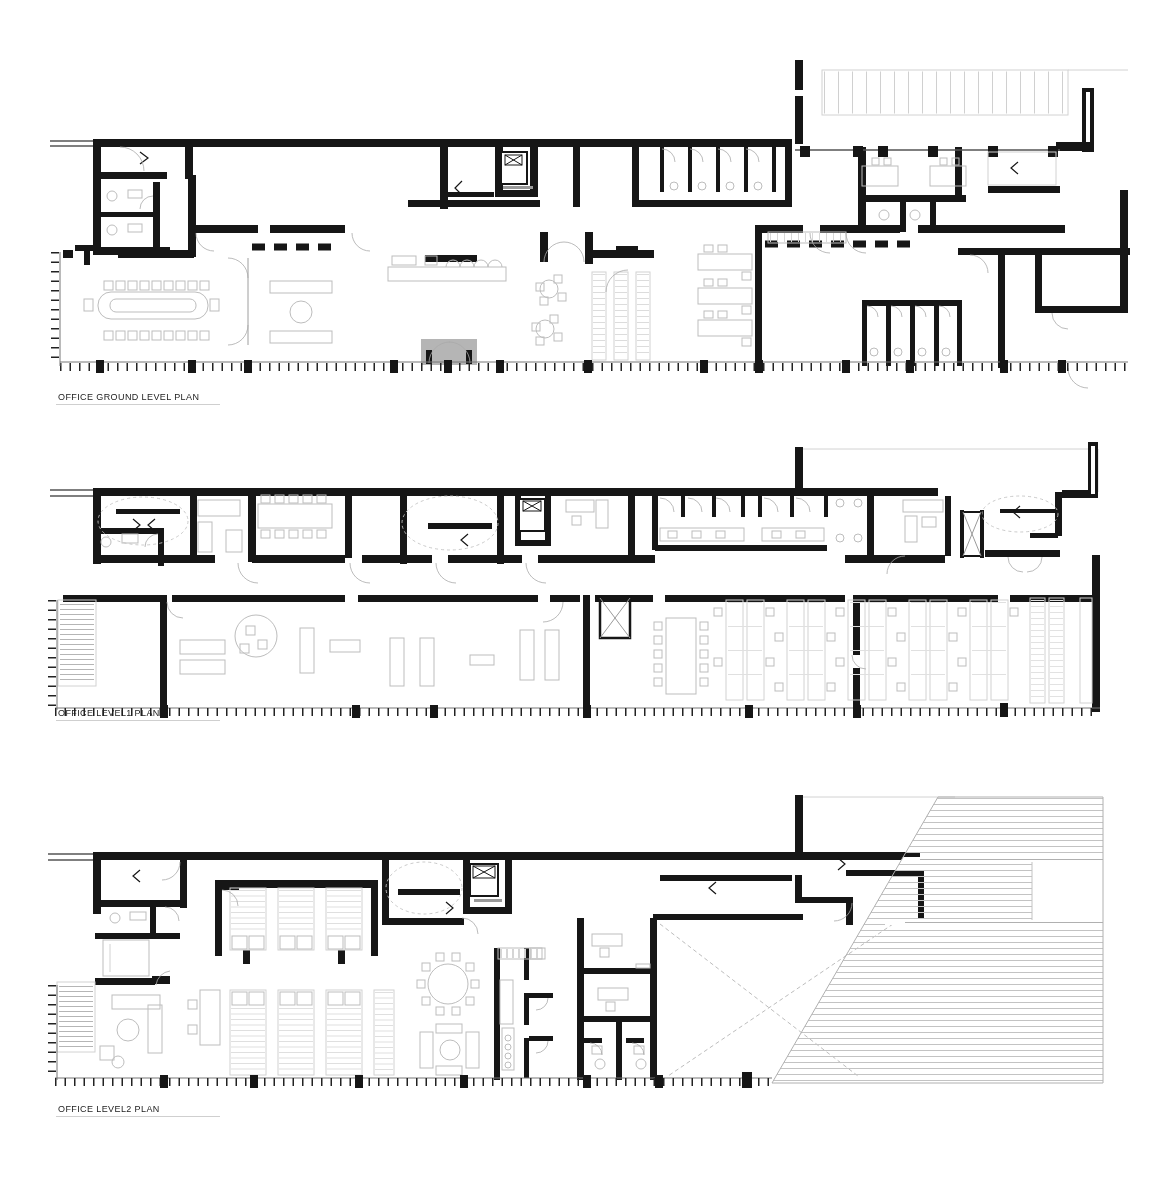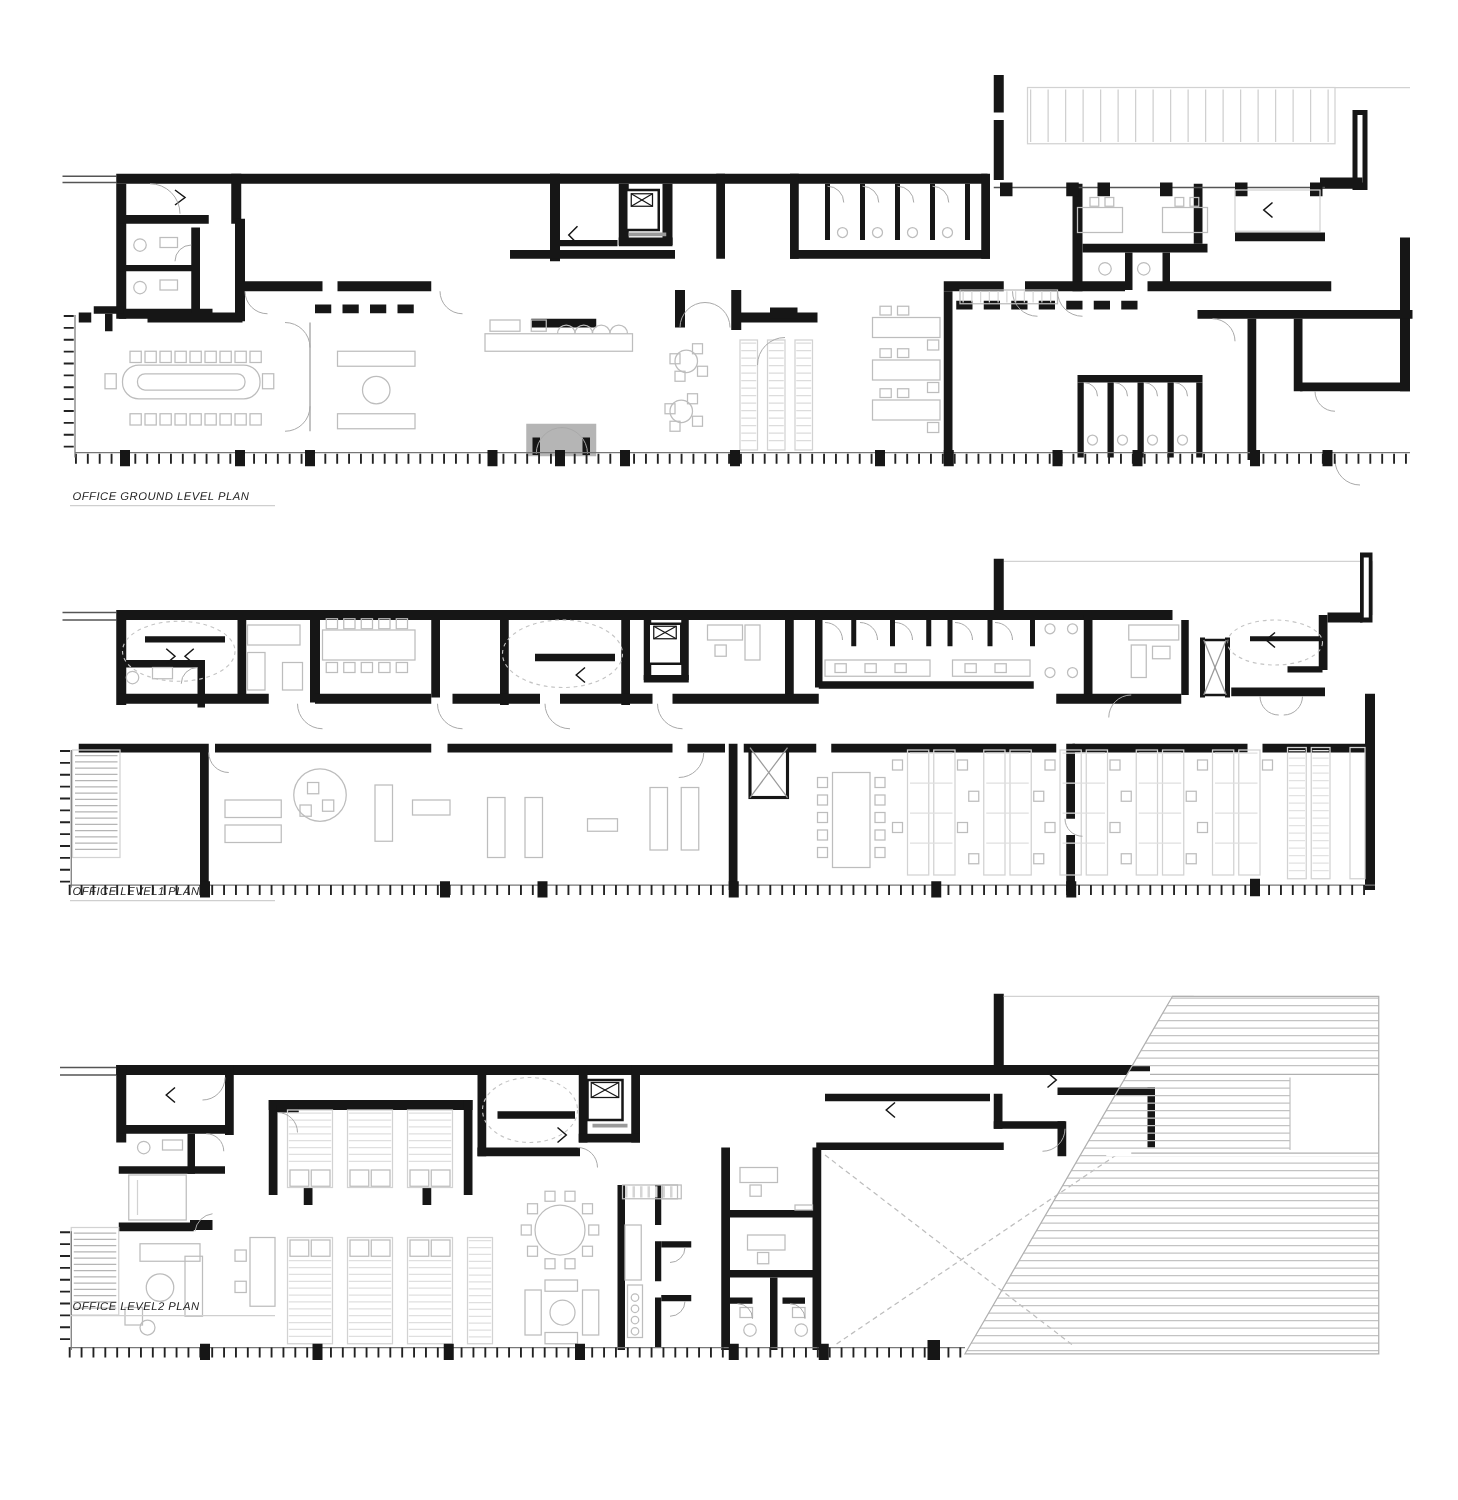--- a/index.html
+++ b/index.html
@@ -1,20 +1,20 @@
 <!DOCTYPE html>
 <html><head>
 <meta charset="utf-8">
 <title>Office Floor Plans</title>
 <style>
   html,body{margin:0;padding:0;background:#fff;}
   .sheet{position:relative;width:1166px;height:1200px;background:#ffffff;overflow:hidden;
          font-family:"Liberation Sans", sans-serif;}
   .plan-label{position:absolute;font-size:9px;letter-spacing:.4px;color:#222;
-              border-bottom:1px solid #cfcfcf;padding:0 4px 2px 2px;width:158px;white-space:nowrap;font-style:italic;}
+              border-bottom:1px solid #cfcfcf;padding:0 4px 2px 2px;width:158px;white-space:nowrap;}
   svg{position:absolute;left:0;top:0;}
   
   .w{fill:#161616;}                                     
   .f{fill:none;stroke:#bdbdbd;stroke-width:1;}          
   .fl{fill:none;stroke:#d2d2d2;stroke-width:1;}         
   .d{fill:none;stroke:#a9a9a9;stroke-width:.8;}         
   .el{fill:none;stroke:#c4c4c4;stroke-width:.9;stroke-dasharray:3 3;} 
   .ar{fill:none;stroke:#161616;stroke-width:1.2;}       
   .tw{stroke:#555;stroke-width:1.3;fill:none;}          
   .gl{stroke:#9e9e9e;stroke-width:1;fill:none;}         
@@ -739,14 +739,14 @@
             <rect x="583" y="1075" width="8" height="13"></rect>
             <rect x="655" y="1075" width="8" height="13"></rect>
             <rect x="742" y="1072" width="10" height="16"></rect>
       </g>
     </g>
   </g>
 </svg>
 
   <div class="plan-label" style="left:56px;top:392px">OFFICE GROUND LEVEL PLAN</div>
   <div class="plan-label" style="left:56px;top:708px">OFFICE LEVEL1 PLAN</div>
-  <div class="plan-label" style="left:56px;top:1040px">OFFICE LEVEL2 PLAN</div>
+  <div class="plan-label" style="left:56px;top:1104px">OFFICE LEVEL2 PLAN</div>
 </div>
 
 </body></html>

